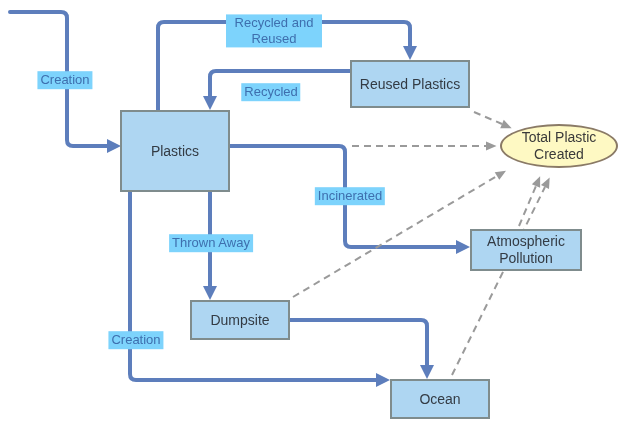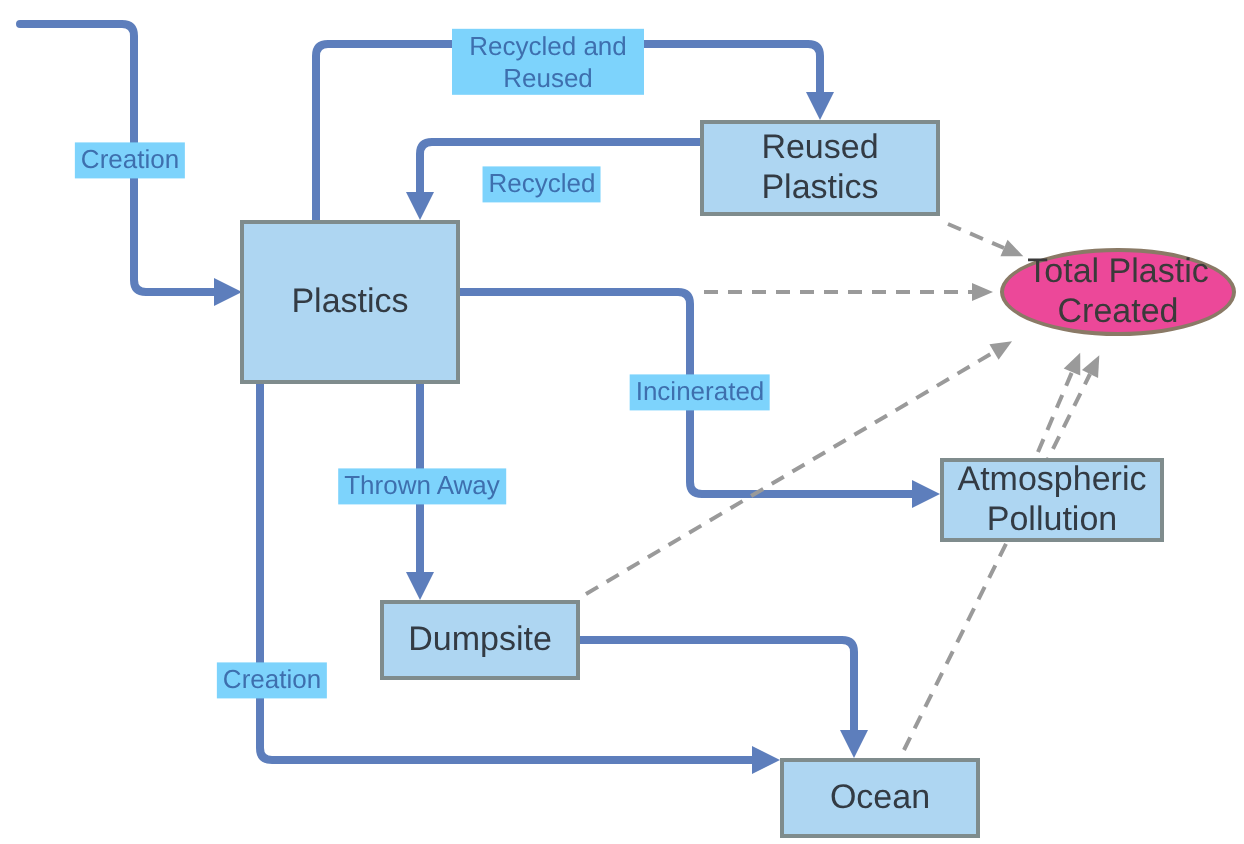--- a/index.html
+++ b/index.html
@@ -14,25 +14,25 @@
   .edge-solid{stroke:#5d7ebc;stroke-width:4;fill:none;stroke-linecap:round;}
   .edge-dashed{stroke:#9a9a9a;stroke-width:2;fill:none;stroke-dasharray:7 5;}
   .node{
     position:absolute;
     background:#aed6f2;
     border:2px solid #7f8c8d;
     box-sizing:border-box;
     display:flex;align-items:center;justify-content:center;
     text-align:center;
     color:#333b44;
-    font-size:17px;
+    font-size:14px;
     line-height:1.2;
   }
   .node.ellipse{
-    background:#ec4899;
+    background:#fef9c3;
     border:2px solid #8a7a66;
     border-radius:50%;
     color:#3a3a3a;
   }
   .edge-label{
     position:absolute;
     transform:translate(-50%,-50%);
     background:#7dd3fc;
     color:#3e6fae;
     font-size:13px;

